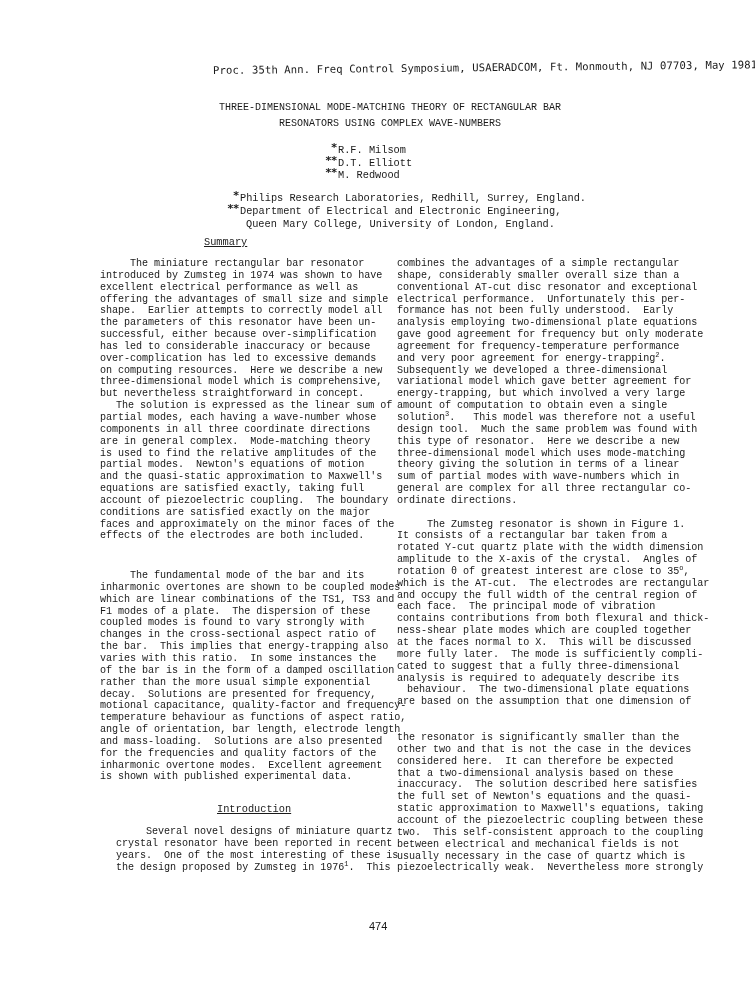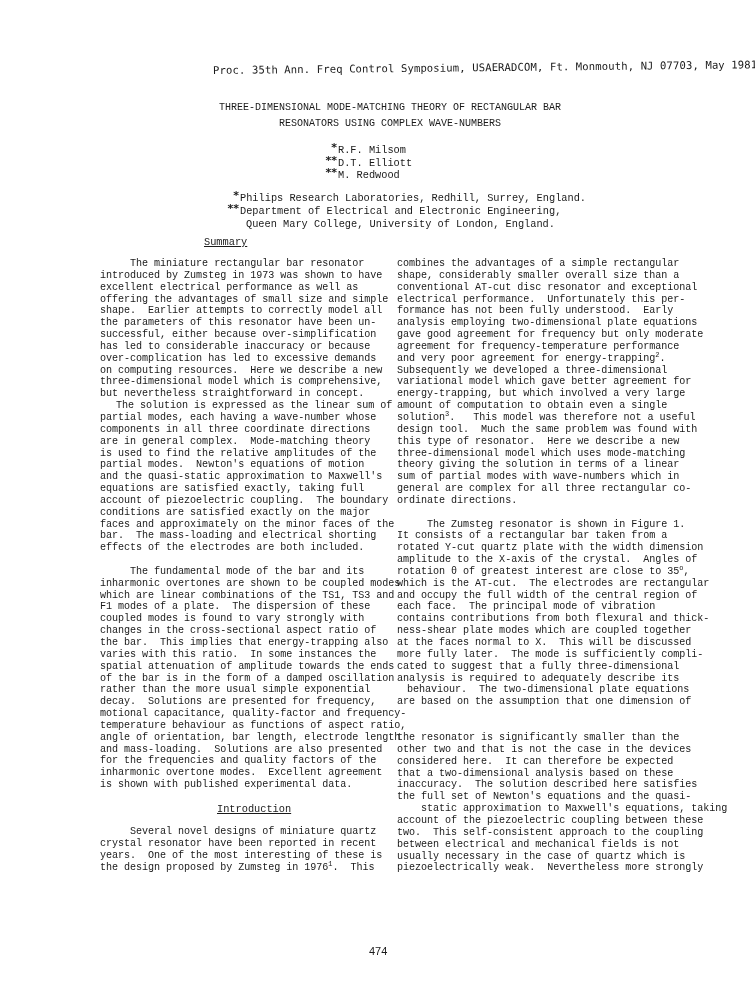--- a/index.html
+++ b/index.html
@@ -34,21 +34,21 @@
       letter-spacing: -0.05px;
     }
     .col-left { left: 100px; top: 258px; width: 275px; }
     .col-right { left: 397px; top: 258px; width: 305px; }
     .para { margin: 0; }
     .para-line { display: block; height: 11.85px; }
     .gap { height: 11.85px; }
     sup { font-size: 7px; line-height: 0; vertical-align: 4px; }
     .page-number {
       position: absolute; left: 369px; top: 920px;
-      font-family: "Liberation Sans", sans-serif; font-size: 11px; margin-top: 25px;
+      font-family: "Liberation Sans", sans-serif; font-size: 11px;
     }
   </style>
 </head>
 <body>
 
 <div>
 
   <div class="header-line">Proc. 35th Ann. Freq Control Symposium, USAERADCOM, Ft. Monmouth, NJ  07703, May 1981</div>
 
   <div class="title">
@@ -81,21 +81,21 @@
       <span>Department of Electrical and Electronic Engineering,</span>
     </div>
     <div class="affil-row affil-indent">Queen Mary College, University of London, England.</div>
   </div>
 
   <div class="section-heading" style="left:204px; top:236px;">Summary</div>
 
   <div class="column col-left">
     <div class="para" id="left-p1">
         <span class="para-line" style="white-space: pre;">     The miniature rectangular bar resonator</span>
-        <span class="para-line" style="white-space: pre;">introduced by Zumsteg in 1973 was shown to have</span>
+        <span class="para-line" style="white-space: pre;">introduced by Zumsteg in 1974 was shown to have</span>
         <span class="para-line" style="white-space: pre;">excellent electrical performance as well as</span>
         <span class="para-line" style="white-space: pre;">offering the advantages of small size and simple</span>
         <span class="para-line" style="white-space: pre;">shape.  Earlier attempts to correctly model all</span>
         <span class="para-line" style="white-space: pre;">the parameters of this resonator have been un-</span>
         <span class="para-line" style="white-space: pre;">successful, either because over-simplification</span>
         <span class="para-line" style="white-space: pre;">has led to considerable inaccuracy or because</span>
         <span class="para-line" style="white-space: pre;">over-complication has led to excessive demands</span>
         <span class="para-line" style="white-space: pre;">on computing resources.  Here we describe a new</span>
         <span class="para-line" style="white-space: pre;">three-dimensional model which is comprehensive,</span>
         <span class="para-line" style="white-space: pre;">but nevertheless straightforward in concept.</span>
@@ -103,50 +103,48 @@
         <span class="para-line" style="white-space: pre;">partial modes, each having a wave-number whose</span>
         <span class="para-line" style="white-space: pre;">components in all three coordinate directions</span>
         <span class="para-line" style="white-space: pre;">are in general complex.  Mode-matching theory</span>
         <span class="para-line" style="white-space: pre;">is used to find the relative amplitudes of the</span>
         <span class="para-line" style="white-space: pre;">partial modes.  Newton's equations of motion</span>
         <span class="para-line" style="white-space: pre;">and the quasi-static approximation to Maxwell's</span>
         <span class="para-line" style="white-space: pre;">equations are satisfied exactly, taking full</span>
         <span class="para-line" style="white-space: pre;">account of piezoelectric coupling.  The boundary</span>
         <span class="para-line" style="white-space: pre;">conditions are satisfied exactly on the major</span>
         <span class="para-line" style="white-space: pre;">faces and approximately on the minor faces of the</span>
-        <span class="para-line" style="white-space: pre;">bar.  The mass-loading and electrical shorting</span>
         <span class="para-line" style="white-space: pre;">effects of the electrodes are both included.</span>
       </div>
     <div class="gap"></div>
     <div class="para" id="left-p2">
-        <span class="para-line" style="white-space: pre;">     The fundamental mode of the bar and its</span>
+        <span class="para-line" style="white-space: pre; margin-top: 16px;">     The fundamental mode of the bar and its</span>
         <span class="para-line" style="white-space: pre;">inharmonic overtones are shown to be coupled modes</span>
         <span class="para-line" style="white-space: pre;">which are linear combinations of the TS1, TS3 and</span>
         <span class="para-line" style="white-space: pre;">F1 modes of a plate.  The dispersion of these</span>
         <span class="para-line" style="white-space: pre;">coupled modes is found to vary strongly with</span>
         <span class="para-line" style="white-space: pre;">changes in the cross-sectional aspect ratio of</span>
         <span class="para-line" style="white-space: pre;">the bar.  This implies that energy-trapping also</span>
         <span class="para-line" style="white-space: pre;">varies with this ratio.  In some instances the</span>
-        <span class="para-line" style="white-space: pre;">spatial attenuation of amplitude towards the ends</span>
         <span class="para-line" style="white-space: pre;">of the bar is in the form of a damped oscillation</span>
         <span class="para-line" style="white-space: pre;">rather than the more usual simple exponential</span>
         <span class="para-line" style="white-space: pre;">decay.  Solutions are presented for frequency,</span>
         <span class="para-line" style="white-space: pre;">motional capacitance, quality-factor and frequency-</span>
         <span class="para-line" style="white-space: pre;">temperature behaviour as functions of aspect ratio,</span>
         <span class="para-line" style="white-space: pre;">angle of orientation, bar length, electrode length</span>
         <span class="para-line" style="white-space: pre;">and mass-loading.  Solutions are also presented</span>
         <span class="para-line" style="white-space: pre;">for the frequencies and quality factors of the</span>
         <span class="para-line" style="white-space: pre;">inharmonic overtone modes.  Excellent agreement</span>
         <span class="para-line" style="white-space: pre;">is shown with published experimental data.</span>
       </div>
   </div>
 
   <div class="section-heading" style="left:217px; top:803px;">Introduction</div>
 
-  <div class="column" style="left:100px; top:826px; width:275px;">
+  <div class="column" style="left:116px; top:826px; width:275px;">
     <span class="para-line" style="white-space: pre;">     Several novel designs of miniature quartz</span>
     <span class="para-line" style="white-space: pre;">crystal resonator have been reported in recent</span>
     <span class="para-line" style="white-space: pre;">years.  One of the most interesting of these is</span>
     <span class="para-line" style="white-space: pre;"><span style="white-space: pre;">the design proposed by Zumsteg in 1976</span><sup>1</sup><span style="white-space: pre;">.  This</span></span>
   </div>
 
   <div class="column col-right">
     <div class="para">
       <span class="para-line" style="white-space: pre;">combines the advantages of a simple rectangular</span>
       <span class="para-line" style="white-space: pre;">shape, considerably smaller overall size than a</span>
@@ -187,21 +185,21 @@
       <span class="para-line" style="white-space: pre;">cated to suggest that a fully three-dimensional</span>
       <span class="para-line" style="white-space: pre;">analysis is required to adequately describe its</span>
       <span class="para-line" style="white-space: pre; padding-left: 10px;">behaviour.  The two-dimensional plate equations</span>
       <span class="para-line" style="white-space: pre;">are based on the assumption that one dimension of</span>
       <span class="para-line" style="white-space: pre; margin-top: 24px;">the resonator is significantly smaller than the</span>
       <span class="para-line" style="white-space: pre;">other two and that is not the case in the devices</span>
       <span class="para-line" style="white-space: pre;">considered here.  It can therefore be expected</span>
       <span class="para-line" style="white-space: pre;">that a two-dimensional analysis based on these</span>
       <span class="para-line" style="white-space: pre;">inaccuracy.  The solution described here satisfies</span>
       <span class="para-line" style="white-space: pre;">the full set of Newton's equations and the quasi-</span>
-      <span class="para-line" style="white-space: pre; margin-left: 24px;">static approximation to Maxwell's equations, taking</span>
+      <span class="para-line" style="white-space: pre;">static approximation to Maxwell's equations, taking</span>
       <span class="para-line" style="white-space: pre;">account of the piezoelectric coupling between these</span>
       <span class="para-line" style="white-space: pre;">two.  This self-consistent approach to the coupling</span>
       <span class="para-line" style="white-space: pre;">between electrical and mechanical fields is not</span>
       <span class="para-line" style="white-space: pre;">usually necessary in the case of quartz which is</span>
       <span class="para-line" style="white-space: pre;">piezoelectrically weak.  Nevertheless more strongly</span>
     </div>
   </div>
 
   <div class="page-number">474</div>
 </div>

